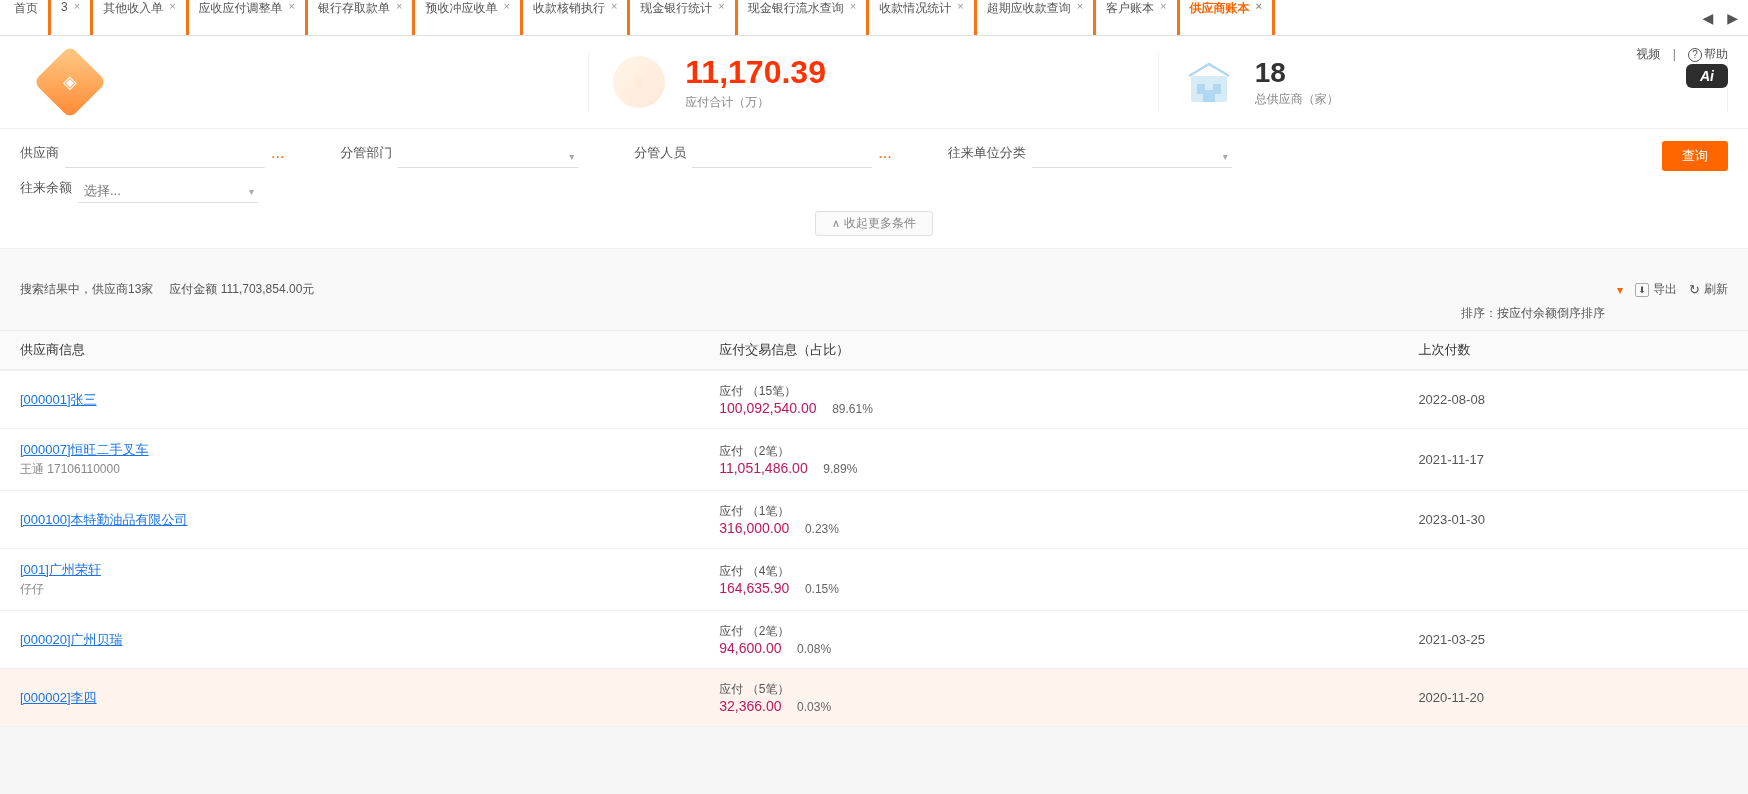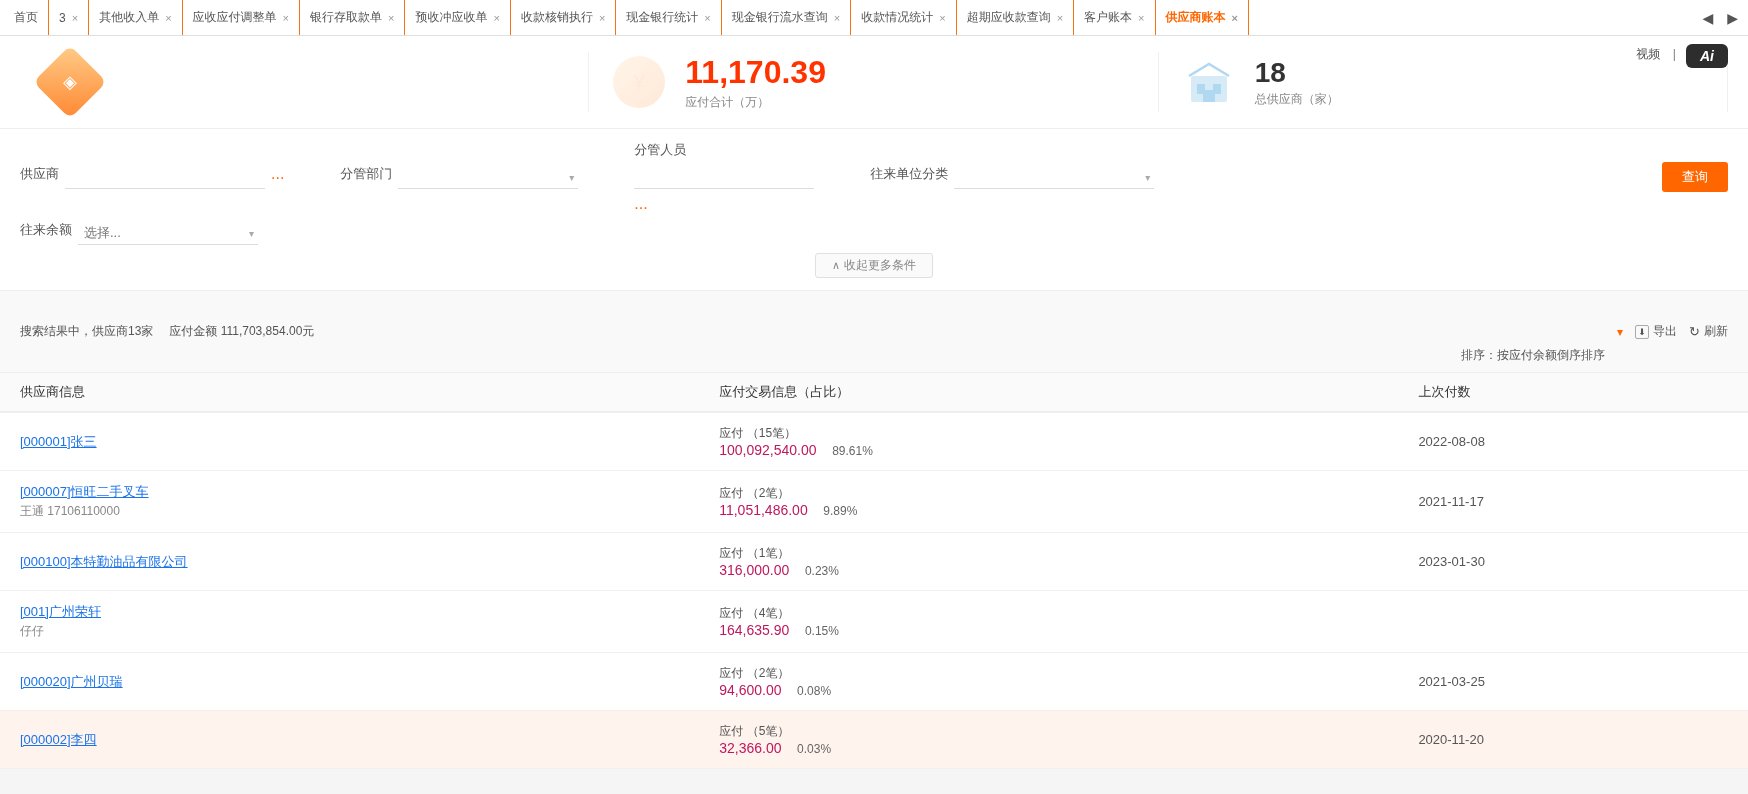--- a/index.html
+++ b/index.html
@@ -10,28 +10,28 @@
       display: flex;
       align-items: center;
       background: #fff;
       border-bottom: 1px solid #e0e0e0;
       height: 36px;
       padding: 0 4px;
       overflow: hidden;
     }
     .nav-tab {
       display: flex;
-      align-items: center;
+      align-items: flex-start;
       padding: 0 10px;
       height: 100%;
       white-space: nowrap;
       font-size: 12px;
       cursor: pointer;
       color: #555;
-      border-right: 1px solid #f97316;
+      border-right: 3px solid #f97316;
     }
     .nav-tab .close-x {
       margin-left: 6px;
       color: #999;
       font-size: 11px;
     }
     .nav-tab.active {
       color: #ff6600;
       font-weight: bold;
     }
@@ -336,21 +336,21 @@
   </div>
 
   <div class="header-actions">
     <span>视频</span>
     <span>｜</span>
     <span style="display:flex;align-items:center;gap:2px;">
       <span style="border:1px solid #555;border-radius:50%;width:14px;height:14px;display:inline-flex;align-items:center;justify-content:center;font-size:10px;">?</span>
       <span>帮助</span>
     </span>
 
-    <div style="position:fixed;right:20px;top:44px;background:#2d2d2d;color:#fff;border-radius:6px;padding:4px 14px;font-size:14px;font-style:italic;font-weight:bold;cursor:pointer;z-index:100;">
+    <div style="position:fixed;right:20px;top:64px;background:#2d2d2d;color:#fff;border-radius:6px;padding:4px 14px;font-size:14px;font-style:italic;font-weight:bold;cursor:pointer;z-index:100;">
       <span>Ai</span>
     </div>
   </div>
 </div>
 
 <div class="filter-area">
   <div class="filter-row">
 
     <div class="filter-item">
       <span class="filter-label">供应商</span>
@@ -359,21 +359,21 @@
     </div>
 
     <div class="filter-item" style="margin-left:40px;">
       <span class="filter-label">分管部门</span>
       <div style="position:relative;display:inline-block;">
         <input class="filter-input" type="text" style="width: 180px;">
         <span class="dropdown-arrow" style="position:absolute;right:4px;top:50%;transform:translateY(-50%);">▾</span>
       </div>
     </div>
 
-    <div class="filter-item" style="margin-left:40px;flex-direction:column;">
+    <div class="filter-item" style="margin-left:40px;">
       <span class="filter-label">分管人员</span>
       <input class="filter-input" type="text" style="width: 180px;">
       <span class="filter-dots">...</span>
     </div>
 
     <div class="filter-item" style="margin-left:40px;">
       <span class="filter-label">往来单位分类</span>
       <div style="position:relative;display:inline-block;">
         <input class="filter-input" type="text" style="width: 200px;">
         <span class="dropdown-arrow" style="position:absolute;right:4px;top:50%;transform:translateY(-50%);">▾</span>

